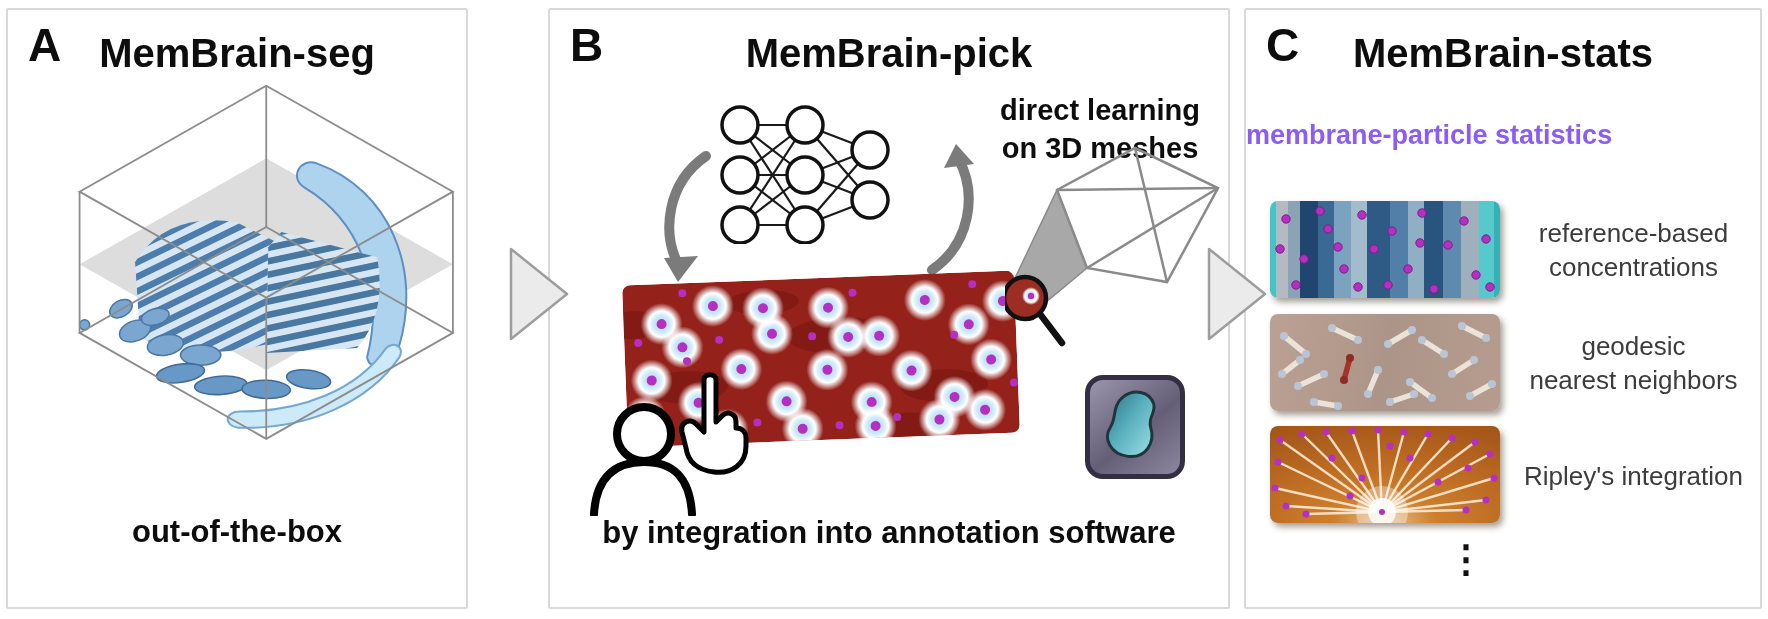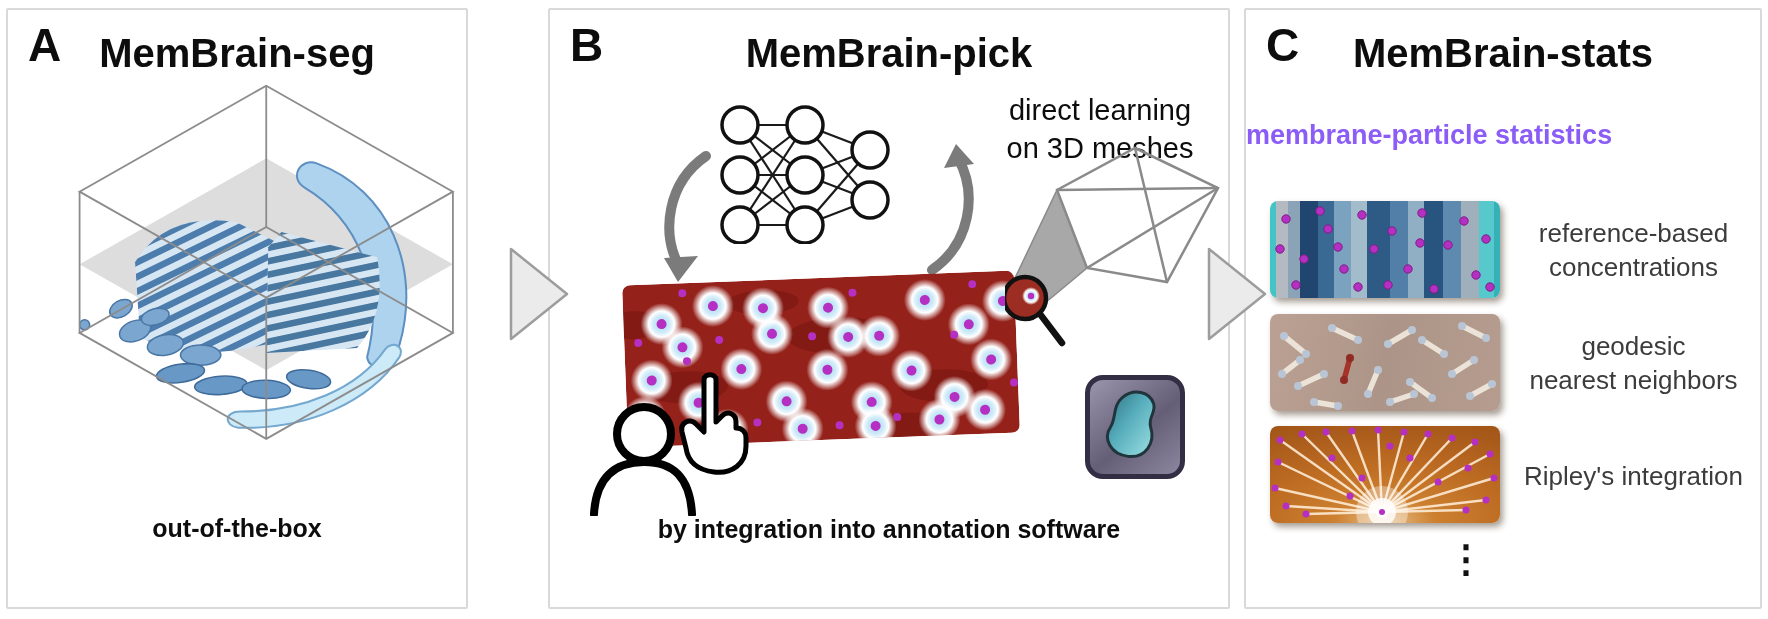--- a/index.html
+++ b/index.html
@@ -7,26 +7,26 @@
          font-family:"Liberation Sans", sans-serif;overflow:hidden;}
   .panel{position:absolute;top:8px;height:601px;background:#fff;
          border:2px solid var(--panel-border,#d9d9d9);border-radius:2px;box-sizing:border-box;}
   #panel-a{left:6px;width:462px;}
   #panel-b{left:548px;width:682px;}
   #panel-c{left:1244px;width:518px;}
   .panel-label{position:absolute;top:8px;left:20px;font-size:46px;font-weight:bold;color:#0d0d0d;}
   .panel-title{position:absolute;top:10px;left:0;right:0;margin:11px;text-align:center;
                font-size:40px;font-weight:bold;color:#0d0d0d;}
   .panel-caption{position:absolute;left:0;right:0;text-align:center;font-weight:bold;
-                 font-size:25px;line-height:1.32;color:#0d0d0d;}
+                 font-size:31px;line-height:1.32;color:#0d0d0d;}
   .abs{position:absolute;}
   .flow-arrow{position:absolute;z-index:6;}
   
   .mesh-note{position:absolute;left:425px;top:82px;width:250px;text-align:center;
-             font-weight:normal;font-size:29px;line-height:1.3;color:#0d0d0d;}
+             font-weight:bold;font-size:29px;line-height:1.3;color:#0d0d0d;}
   .heatmap{position:absolute;left:75px;top:268px;width:392px;height:162px;
            transform:rotate(-2.2deg);border-radius:8px;overflow:hidden;z-index:1;}
   .soft-icon{position:absolute;left:535px;top:365px;width:100px;height:104px;z-index:2;
              border:5px solid #332e44;border-radius:18px;box-sizing:border-box;
              background:linear-gradient(140deg,#9a94ac,#645e76 55%,#8c86a0);}
   .z-over{z-index:4;}
   
   .thumb{position:absolute;left:24px;width:230px;height:97px;border-radius:8px;
          overflow:hidden;box-shadow:3px 4px 6px rgba(60,40,20,.45);}
   #thumb-1{top:191px;background:linear-gradient(90deg,

